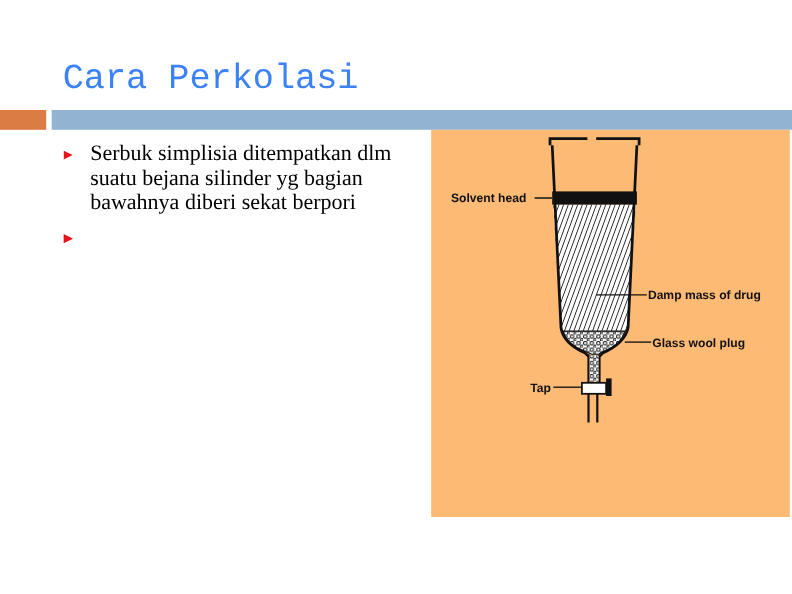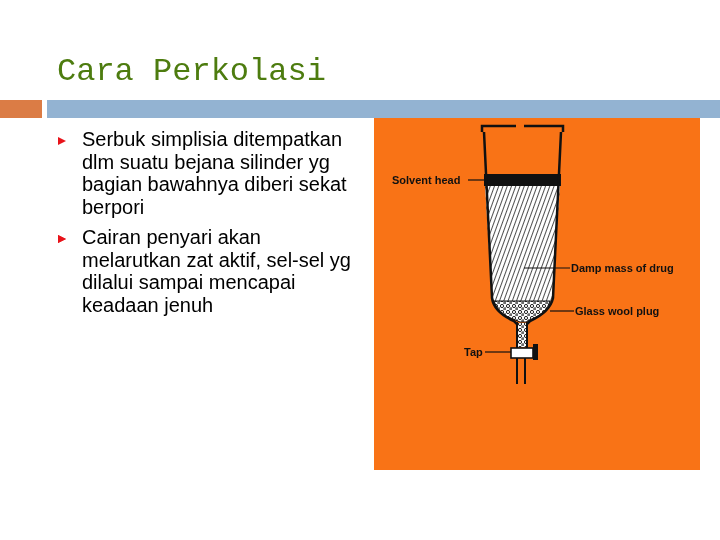--- a/index.html
+++ b/index.html
@@ -1,45 +1,44 @@
 <!DOCTYPE html>
 <html><head>
 <meta charset="utf-8">
 <style>
   html, body { margin: 0; padding: 0; }
   body { width: 720px; height: 540px; background: #ffffff; position: relative; overflow: hidden; font-family: "Liberation Sans", sans-serif; }
-  .title { position: absolute; left: 57px; top: 52px; font-family: "Liberation Mono", "DejaVu Sans Mono", monospace; font-size: 32px; color: #4d7c0f; letter-spacing: 0px; line-height: 40px; white-space: nowrap; }
+  .title { position: absolute; left: 57px; top: 52px; font-family: "Liberation Mono", "DejaVu Sans Mono", monospace; font-size: 32px; color: #3b82f6; letter-spacing: 0px; line-height: 40px; white-space: nowrap; }
   .bar-orange { position: absolute; left: 0; top: 100px; width: 42px; height: 18px; background: #db7c45; }
   .bar-blue { position: absolute; left: 47px; top: 100px; width: 673px; height: 18px; background: #93b3d2; }
   .bullets { position: absolute; left: 58px; top: 128px; width: 300px; margin: 0; padding: 0; list-style: none; }
   .bullet { position: relative; padding-left: 24px; margin-bottom: 8px; }
   .bullet-marker { position: absolute; left: 0; top: 9px; width: 0; height: 0; border-top: 4px solid transparent; border-bottom: 4px solid transparent; border-left: 8px solid #e8131a; }
-  .bullet-text { font-size: 20px; line-height: 22.5px; color: #000000; }
-  .figure { position: absolute; left: 374px; top: 118px; width: 326px; height: 352px; background: #f97316; }
+  .bullet-text { font-size: 20px; line-height: 22.5px; color: #000000; font-family: Liberation Serif, serif; }
+  .figure { position: absolute; left: 392px; top: 118px; width: 326px; height: 352px; background: #fdba74; }
   .figure svg { width: 100%; height: 100%; display: block; }
   .lbl { font-family: "Liberation Sans", sans-serif; font-size: 11px; font-weight: bold; fill: #111; }
 </style>
 </head>
 <body>
 
 <div class="title">Cara Perkolasi</div>
 <div class="bar-orange"></div>
 <div class="bar-blue"></div>
 
 <ul class="bullets">
   <li class="bullet">
     <span class="bullet-marker"></span>
     <span class="bullet-text">Serbuk simplisia ditempatkan dlm suatu bejana silinder yg bagian bawahnya diberi sekat berpori</span>
   </li>
   <li class="bullet">
     <span class="bullet-marker"></span>
   </li>
   <li class="bullet">
     <span class="bullet-marker"></span>
-    <span class="bullet-text">Cairan penyari akan melarutkan zat aktif, sel-sel yg dilalui sampai mencapai keadaan jenuh</span>
   </li>
 </ul>
 
 <div class="figure">
   <svg viewBox="0 0 326 352" xmlns="http://www.w3.org/2000/svg">
     <defs>
       <pattern id="hatch" patternUnits="userSpaceOnUse" width="4" height="4" patternTransform="rotate(20)">
         <rect width="4" height="4" fill="#ffffff"></rect>
         <line x1="0" y1="0" x2="0" y2="4" stroke="#222" stroke-width="1.6"></line>
       </pattern>

